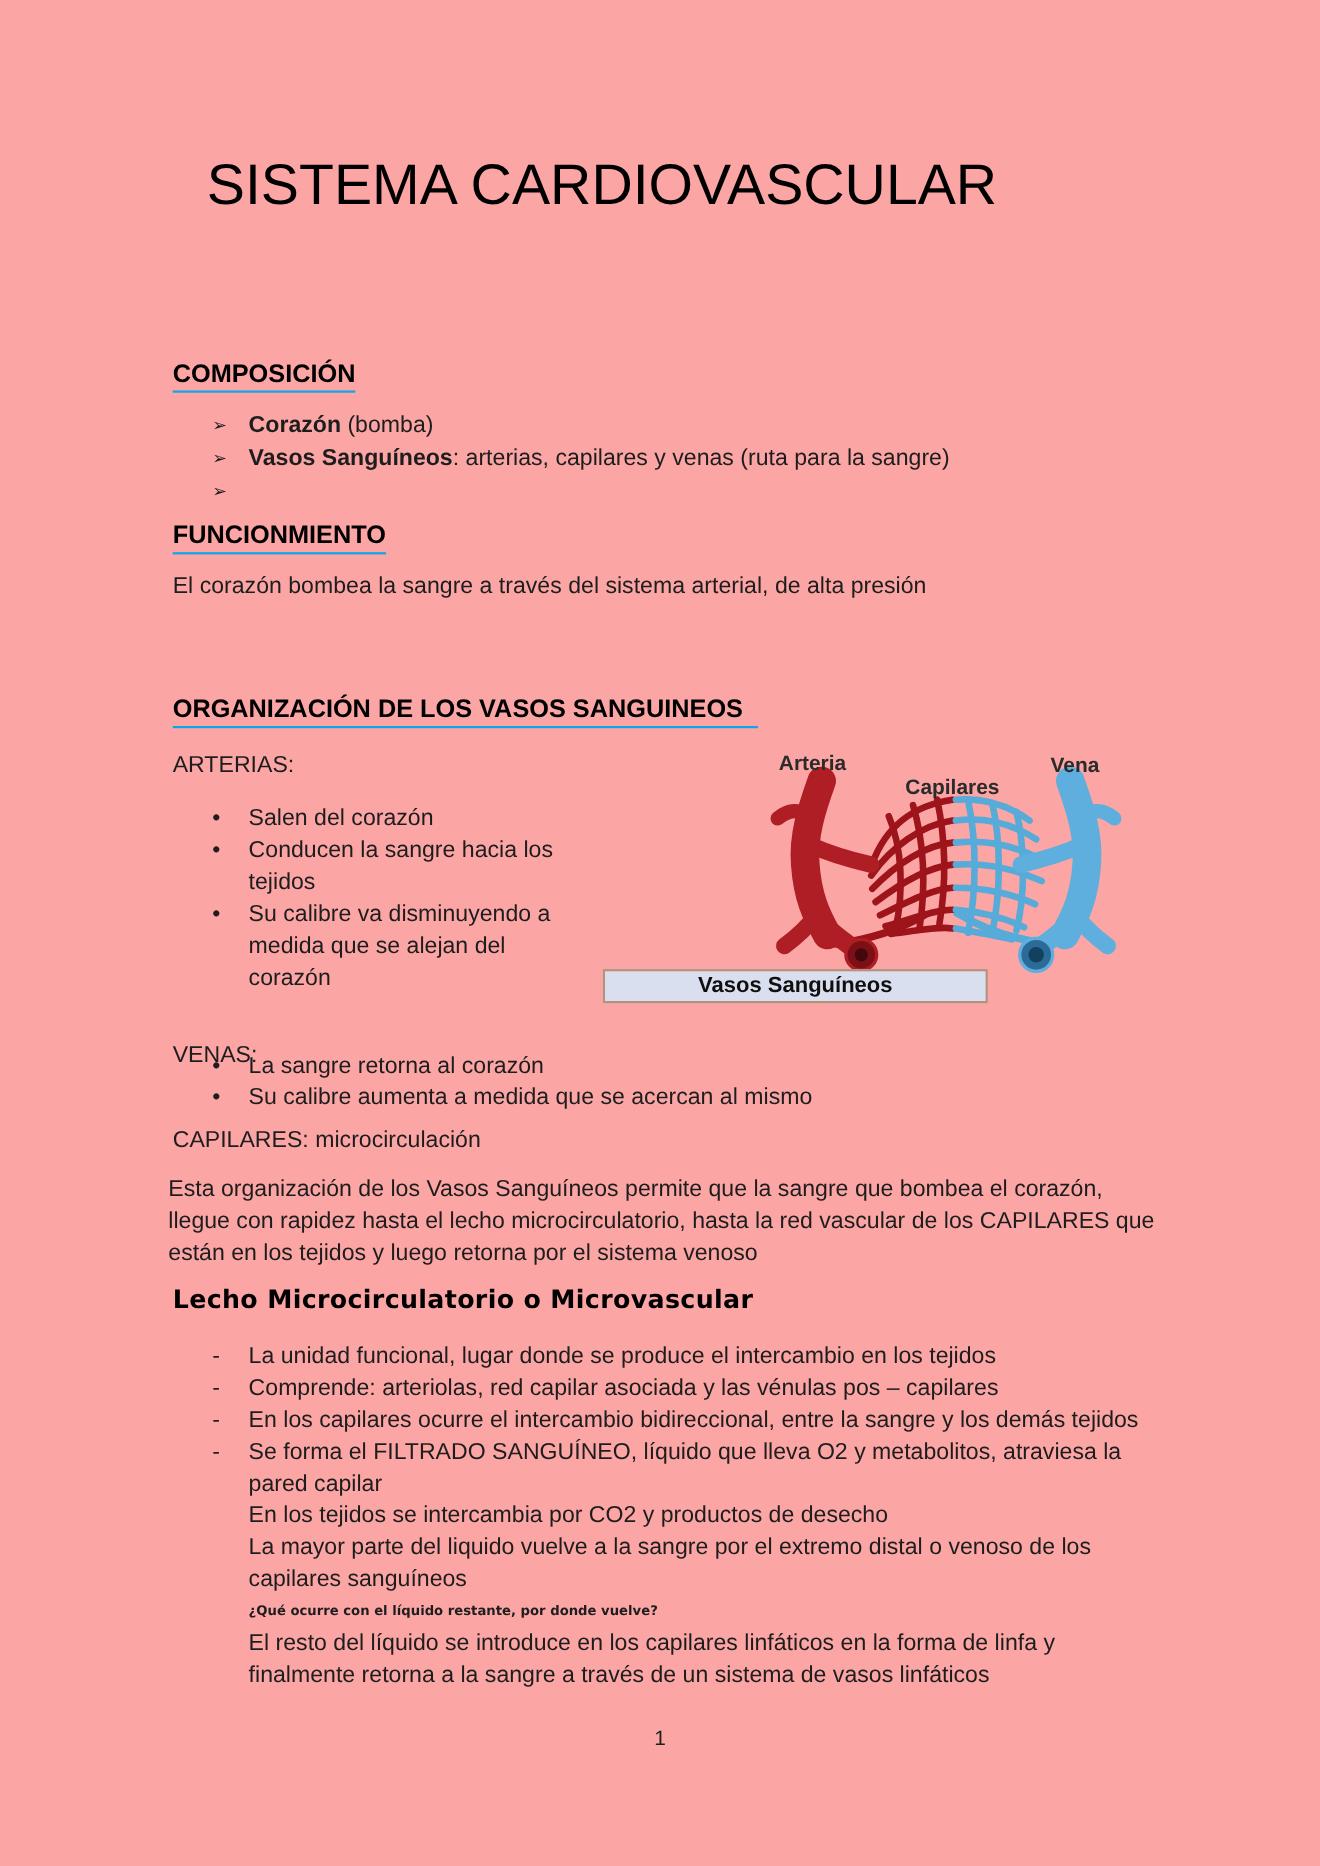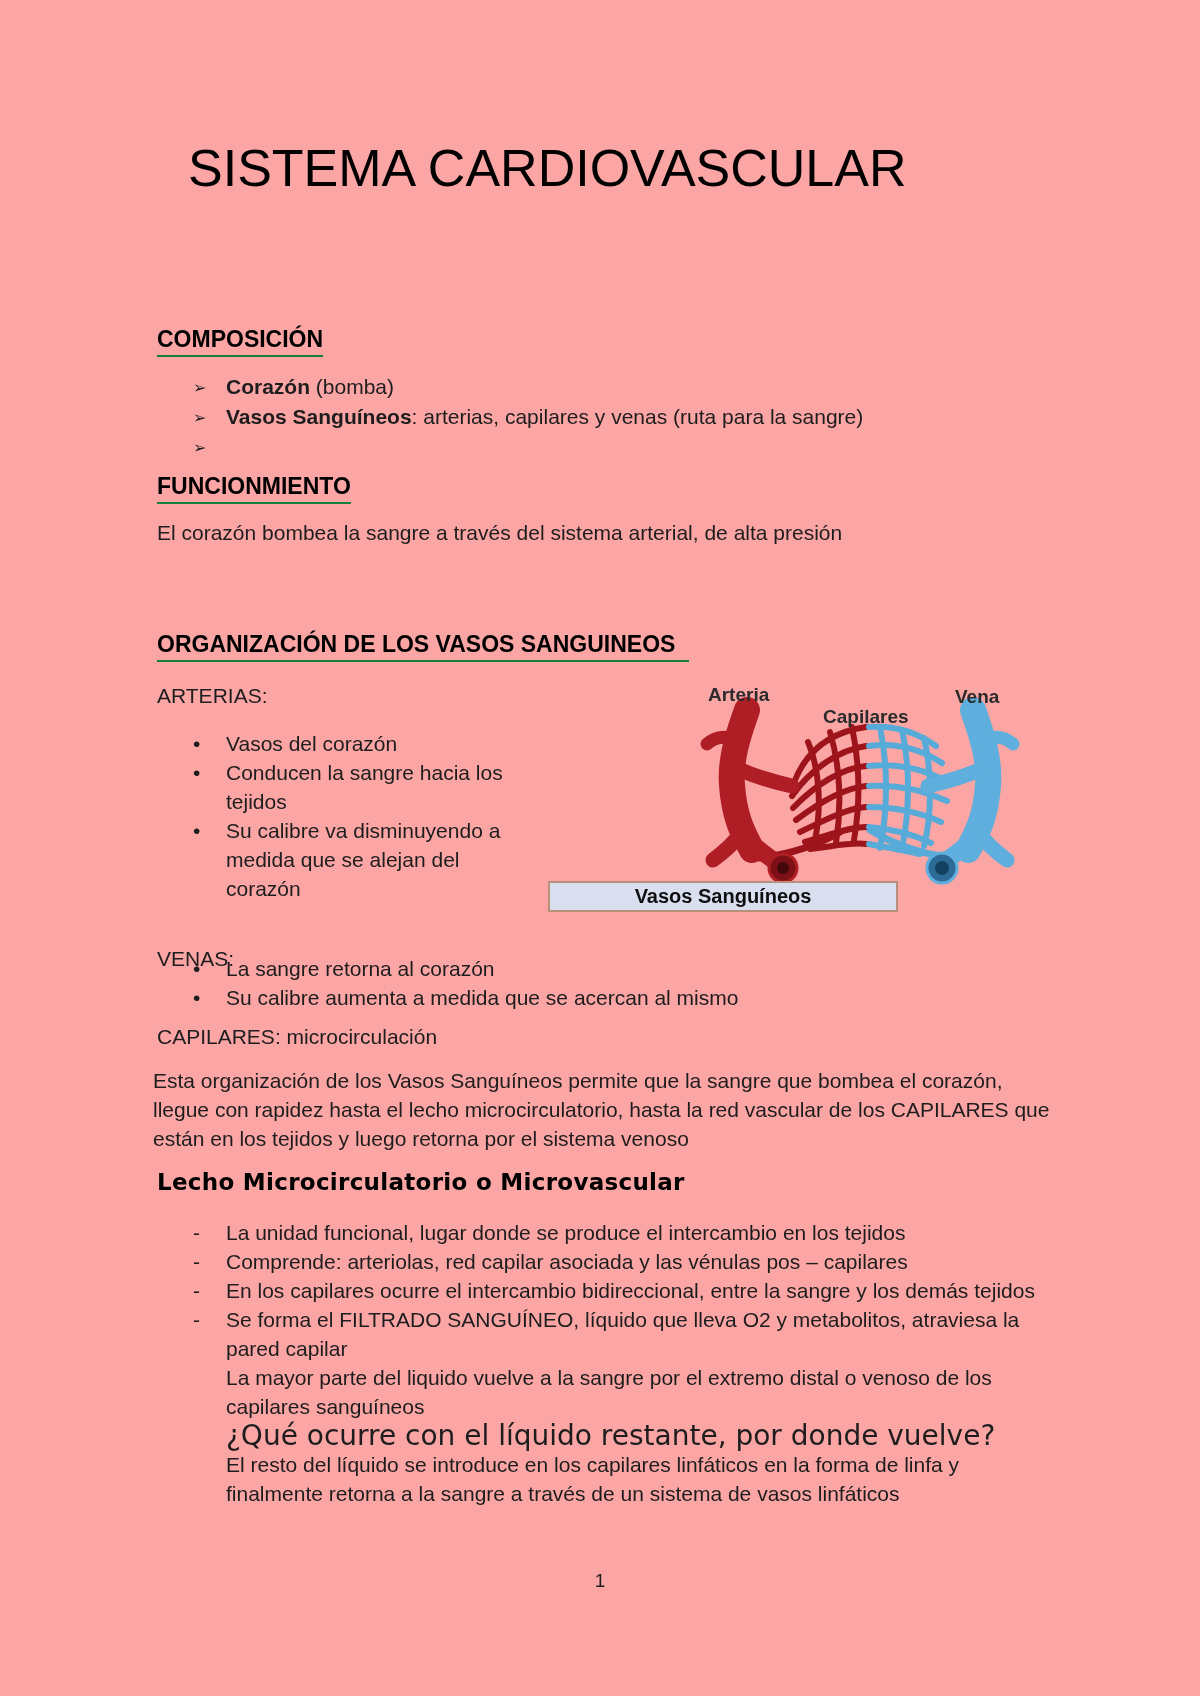--- a/index.html
+++ b/index.html
@@ -7,30 +7,30 @@
     position:relative; width:1200px; height:1696px; background:#fca5a5;
     font-family:"Liberation Sans", sans-serif; color:#1d1d1d; overflow:hidden;
   }
   .abs { position:absolute; }
   .title {
     font-size:52px; font-weight:400; letter-spacing:0px; color:#000;
     white-space:nowrap; line-height:56px; margin:0;
   }
   .para { font-size:21px; line-height:29px; }
   .h2 { font-size:23px; font-weight:bold; color:#000; line-height:30px; }
-  .h2 .ul { display:inline-block; border-bottom:2px solid #15803d; padding-bottom:1px; }
+  .h2 .ul { display:inline-block; border-bottom:2px solid #0ea5e9; padding-bottom:1px; }
   .h2 .pr { padding-right:14px; }
   .list .li { display:flex; font-size:21px; line-height:29px; }
   .list .mk { width:33px; flex:none; }
   .arrow-mk { font-size:16px; padding-top:1px; }
   .dash-mk  { width:33px; flex:none; }
   .li .txt b, .lrow .txt b { font-weight:bold; }
   .lrow { display:flex; font-size:21px; line-height:29px; }
   .lrow .txt { width:818px; }
-  .lrow.qrow .txt { font-weight:normal; font-family:"DejaVu Sans", sans-serif; font-size:28px; }
+  .lrow.qrow .txt { font-weight:bold; font-family:"DejaVu Sans", sans-serif; font-size:12px; }
   .lecho-h {
     font-family:"DejaVu Sans", sans-serif; font-weight:bold; font-size:23px;
     letter-spacing:0.3px; color:#000;
   }
   .fig-label { font-size:19px; font-weight:bold; color:#2b2b2b; white-space:nowrap; }
   .caption-box {
     box-sizing:border-box; display:flex; align-items:center; justify-content:center;
     background:var(--caption-bg,#dadff0); border:2px solid var(--caption-border,#b5917a);
     font-weight:bold; font-size:20px; color:#0f0f0f;
   }
@@ -65,21 +65,21 @@
 
   <div class="abs para" style="left:157px; top:518px; width:892px;">El corazón bombea la sangre a través del sistema arterial, de alta presión</div>
 
   <div class="abs h2" style="left:157px; top:629px;"><span class="ul pr">ORGANIZACIÓN DE LOS VASOS SANGUINEOS</span></div>
 
   <div class="abs para" style="left:157px; top:681px;">ARTERIAS:</div>
 
   <div class="abs list" style="left:193px; top:729px;">
     <div class="li">
       <span class="mk">•</span>
-      <div class="txt" style="width:300px;">Vasos del corazón</div>
+      <div class="txt" style="width:300px;">Salen del corazón</div>
     </div>
     <div class="li">
       <span class="mk">•</span>
       <div class="txt" style="width:300px;">Conducen la sangre hacia los tejidos</div>
     </div>
     <div class="li">
       <span class="mk">•</span>
       <div class="txt" style="width:300px;">Su calibre va disminuyendo a medida que se alejan del corazón</div>
     </div>
   </div>
@@ -181,20 +181,24 @@
     <div class="lrow">
       <span class="mk dash-mk">-</span>
       <div class="txt">En los capilares ocurre el intercambio bidireccional, entre la sangre y los demás tejidos</div>
     </div>
     <div class="lrow">
       <span class="mk dash-mk">-</span>
       <div class="txt">Se forma el FILTRADO SANGUÍNEO, líquido que lleva O2 y metabolitos, atraviesa la pared capilar</div>
     </div>
     <div class="lrow">
       <span class="mk dash-mk"></span>
+      <div class="txt">En los tejidos se intercambia por CO2 y productos de desecho</div>
+    </div>
+    <div class="lrow">
+      <span class="mk dash-mk"></span>
       <div class="txt">La mayor parte del liquido vuelve a la sangre por el extremo distal o venoso de los capilares sanguíneos</div>
     </div>
     <div class="lrow qrow">
       <span class="mk dash-mk"></span>
       <div class="txt">¿Qué ocurre con el líquido restante, por donde vuelve?</div>
     </div>
     <div class="lrow">
       <span class="mk dash-mk"></span>
       <div class="txt">El resto del líquido se introduce en los capilares linfáticos en la forma de linfa y finalmente retorna a la sangre a través de un sistema de vasos linfáticos</div>
     </div>

